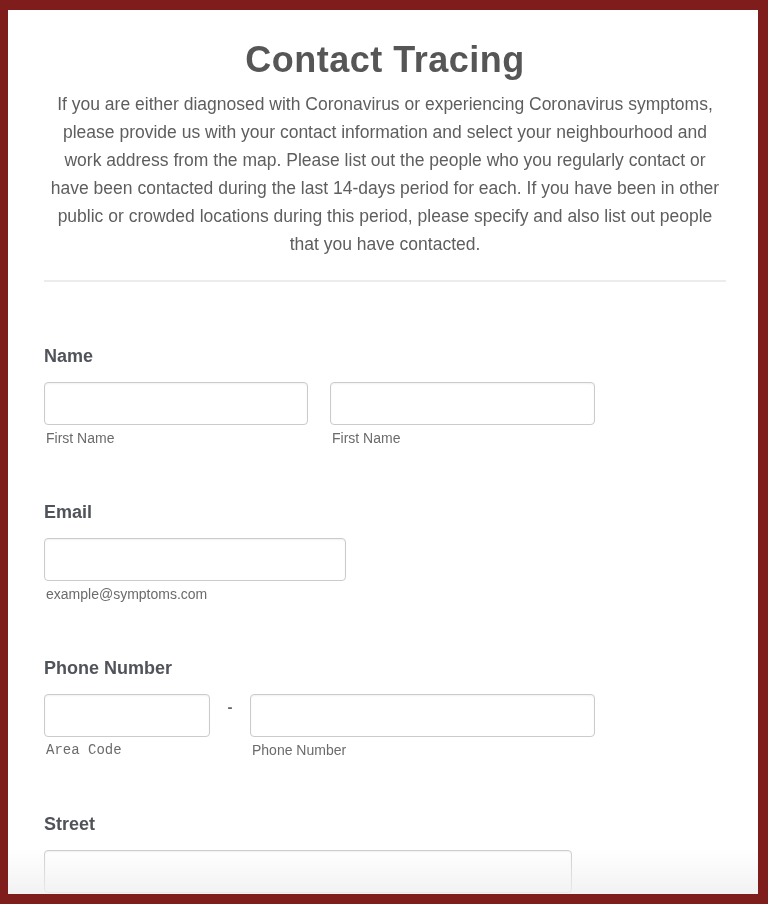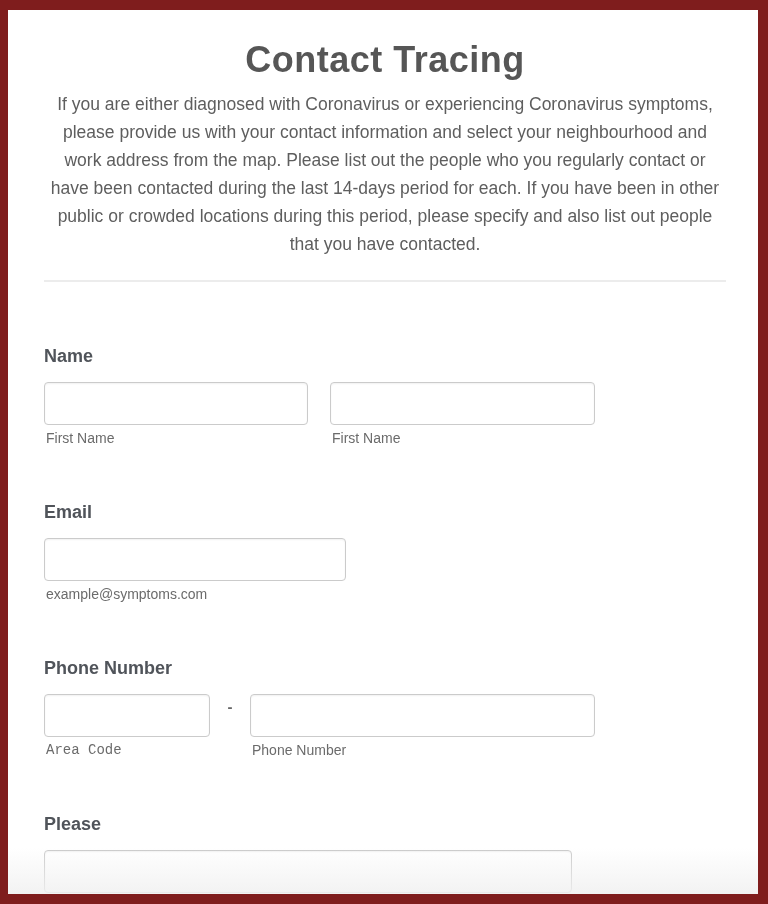--- a/index.html
+++ b/index.html
@@ -153,21 +153,21 @@
           <div class="phone-sep">-</div>
           <input type="text" class="text-input w-phone" value="" style="">
         </div>
         <div class="sub-row">
           <div class="sublabel sub-area">Area Code</div>
           <div class="sublabel sub-phone">Phone Number</div>
         </div>
       </div>
 
       <div class="form-line">
-        <div class="field-label">Please</div>
+        <div class="field-label">Street</div>
         <div class="inputs-row">
           <input type="text" class="text-input w-street" value="" style="">
         </div>
         <div class="sub-row">
           <div class="sublabel">Street Address</div>
         </div>
       </div>
 
     </div>
   </div>

